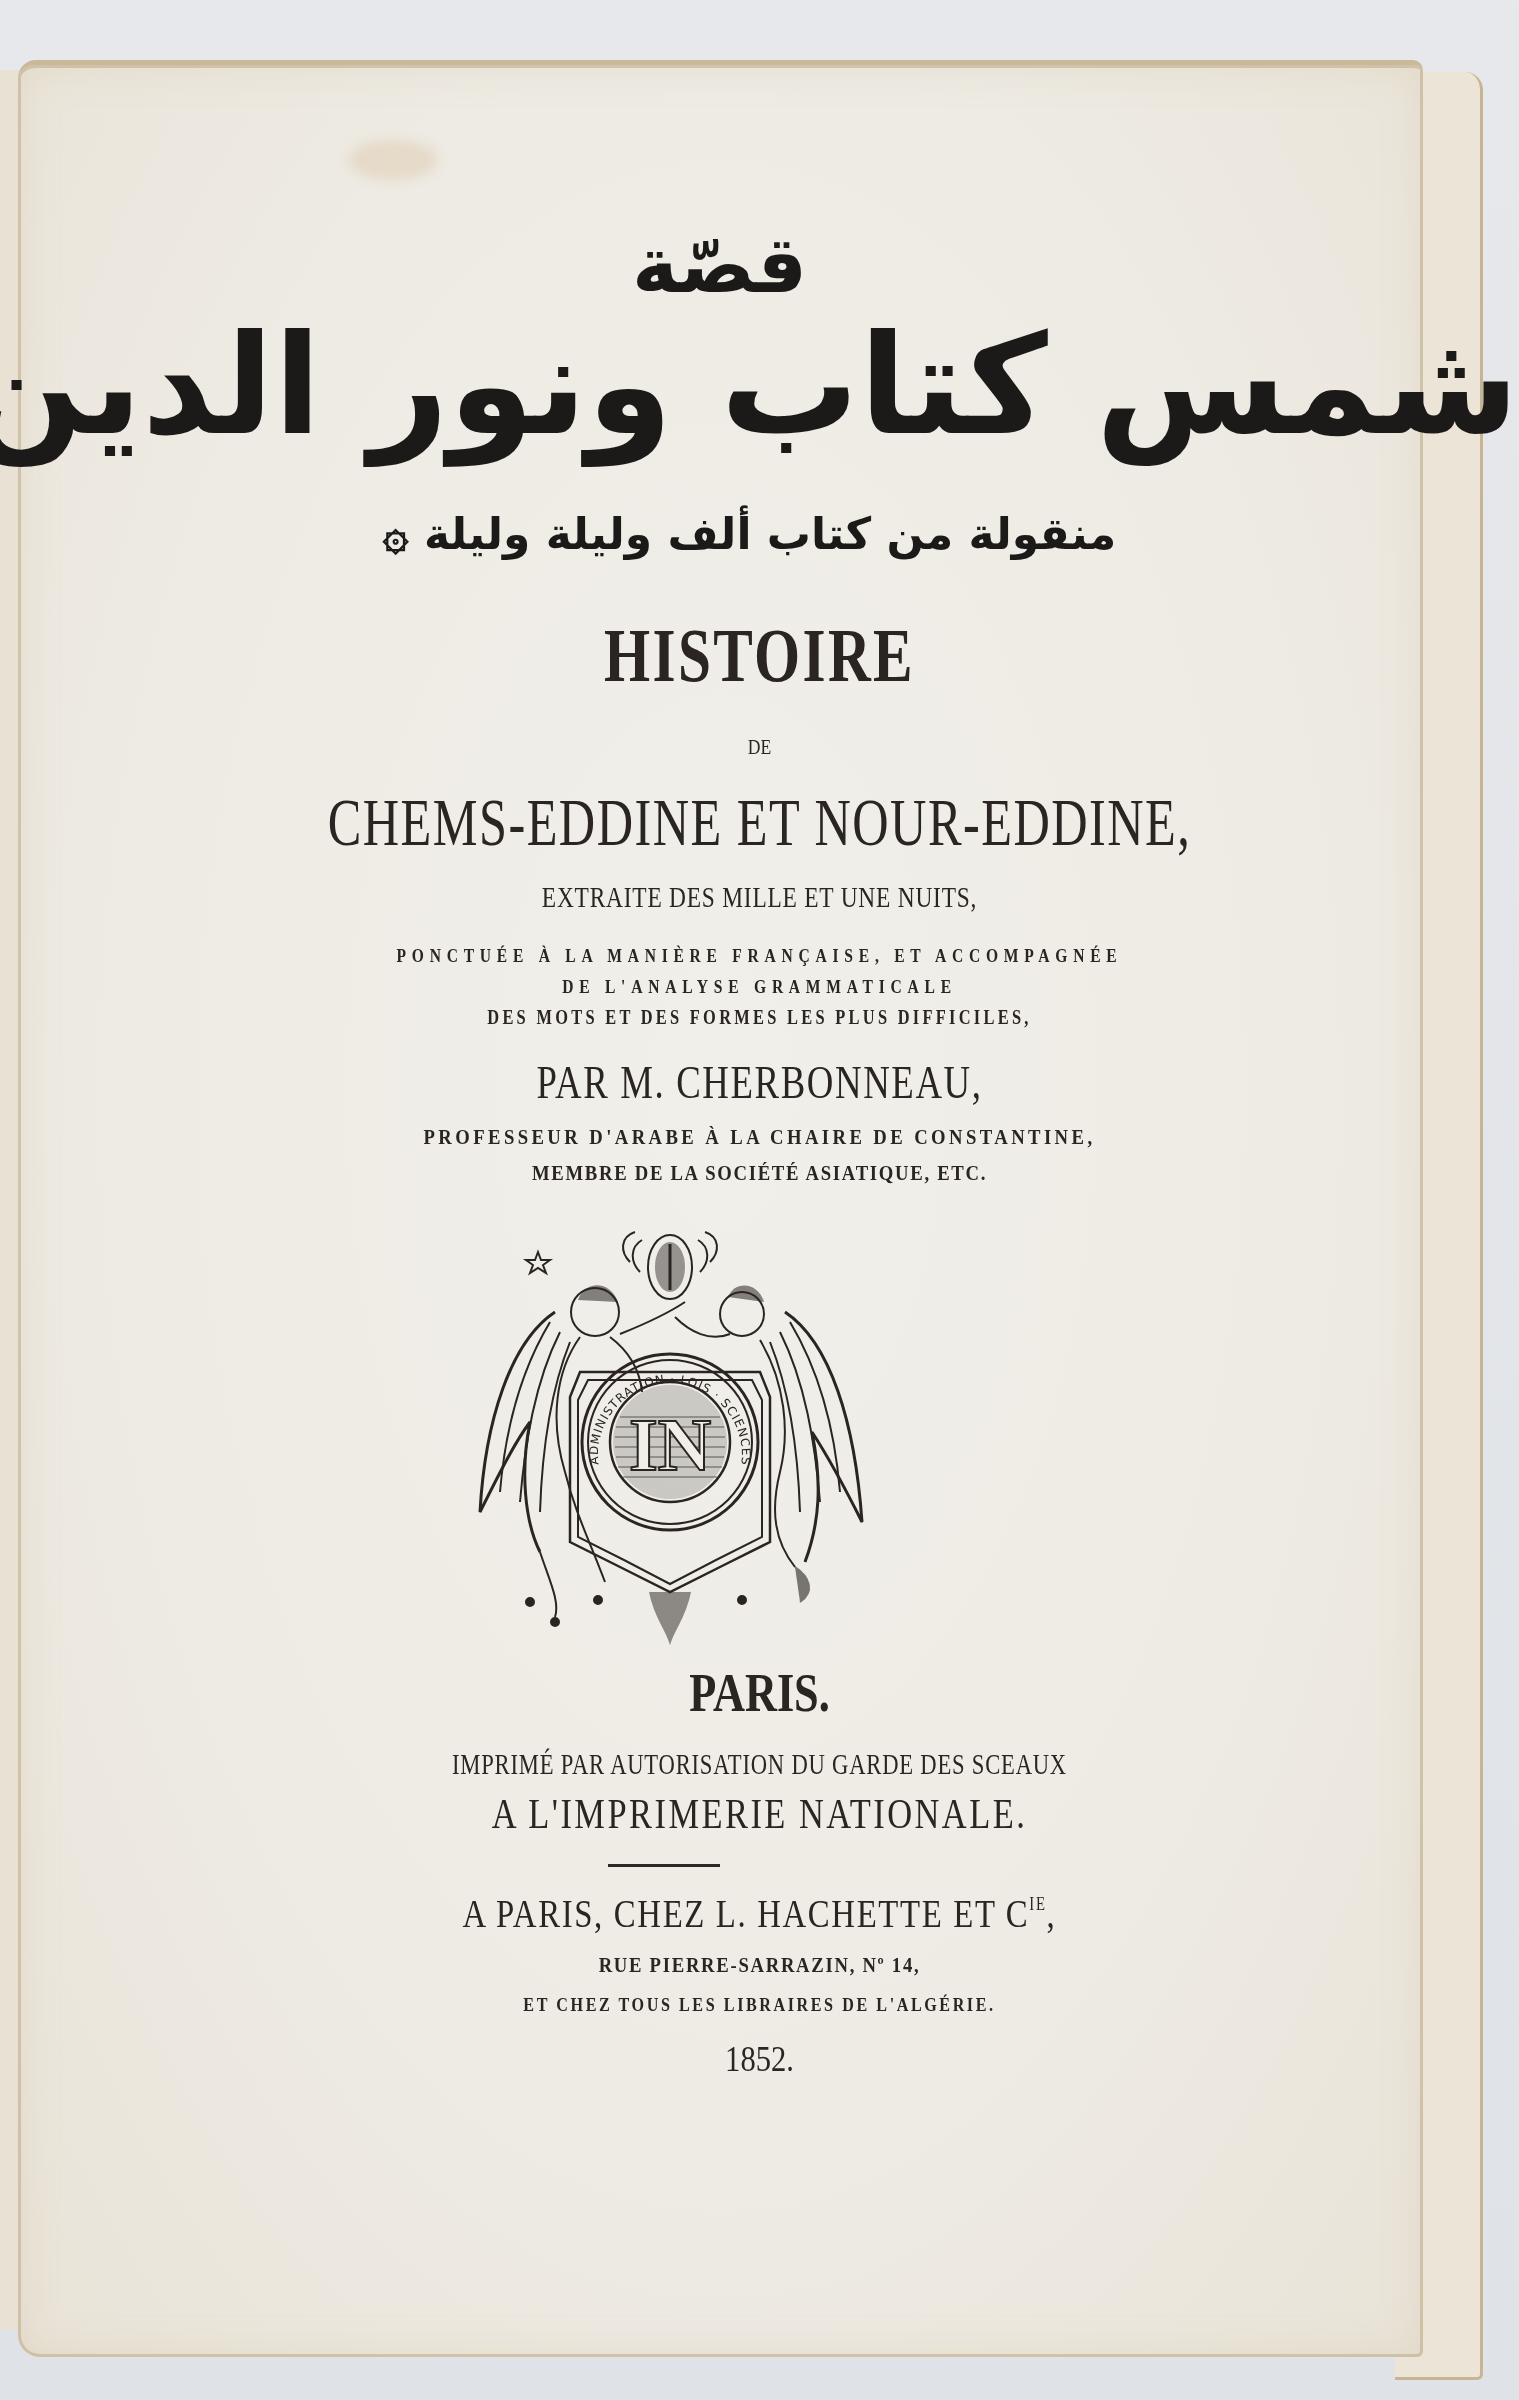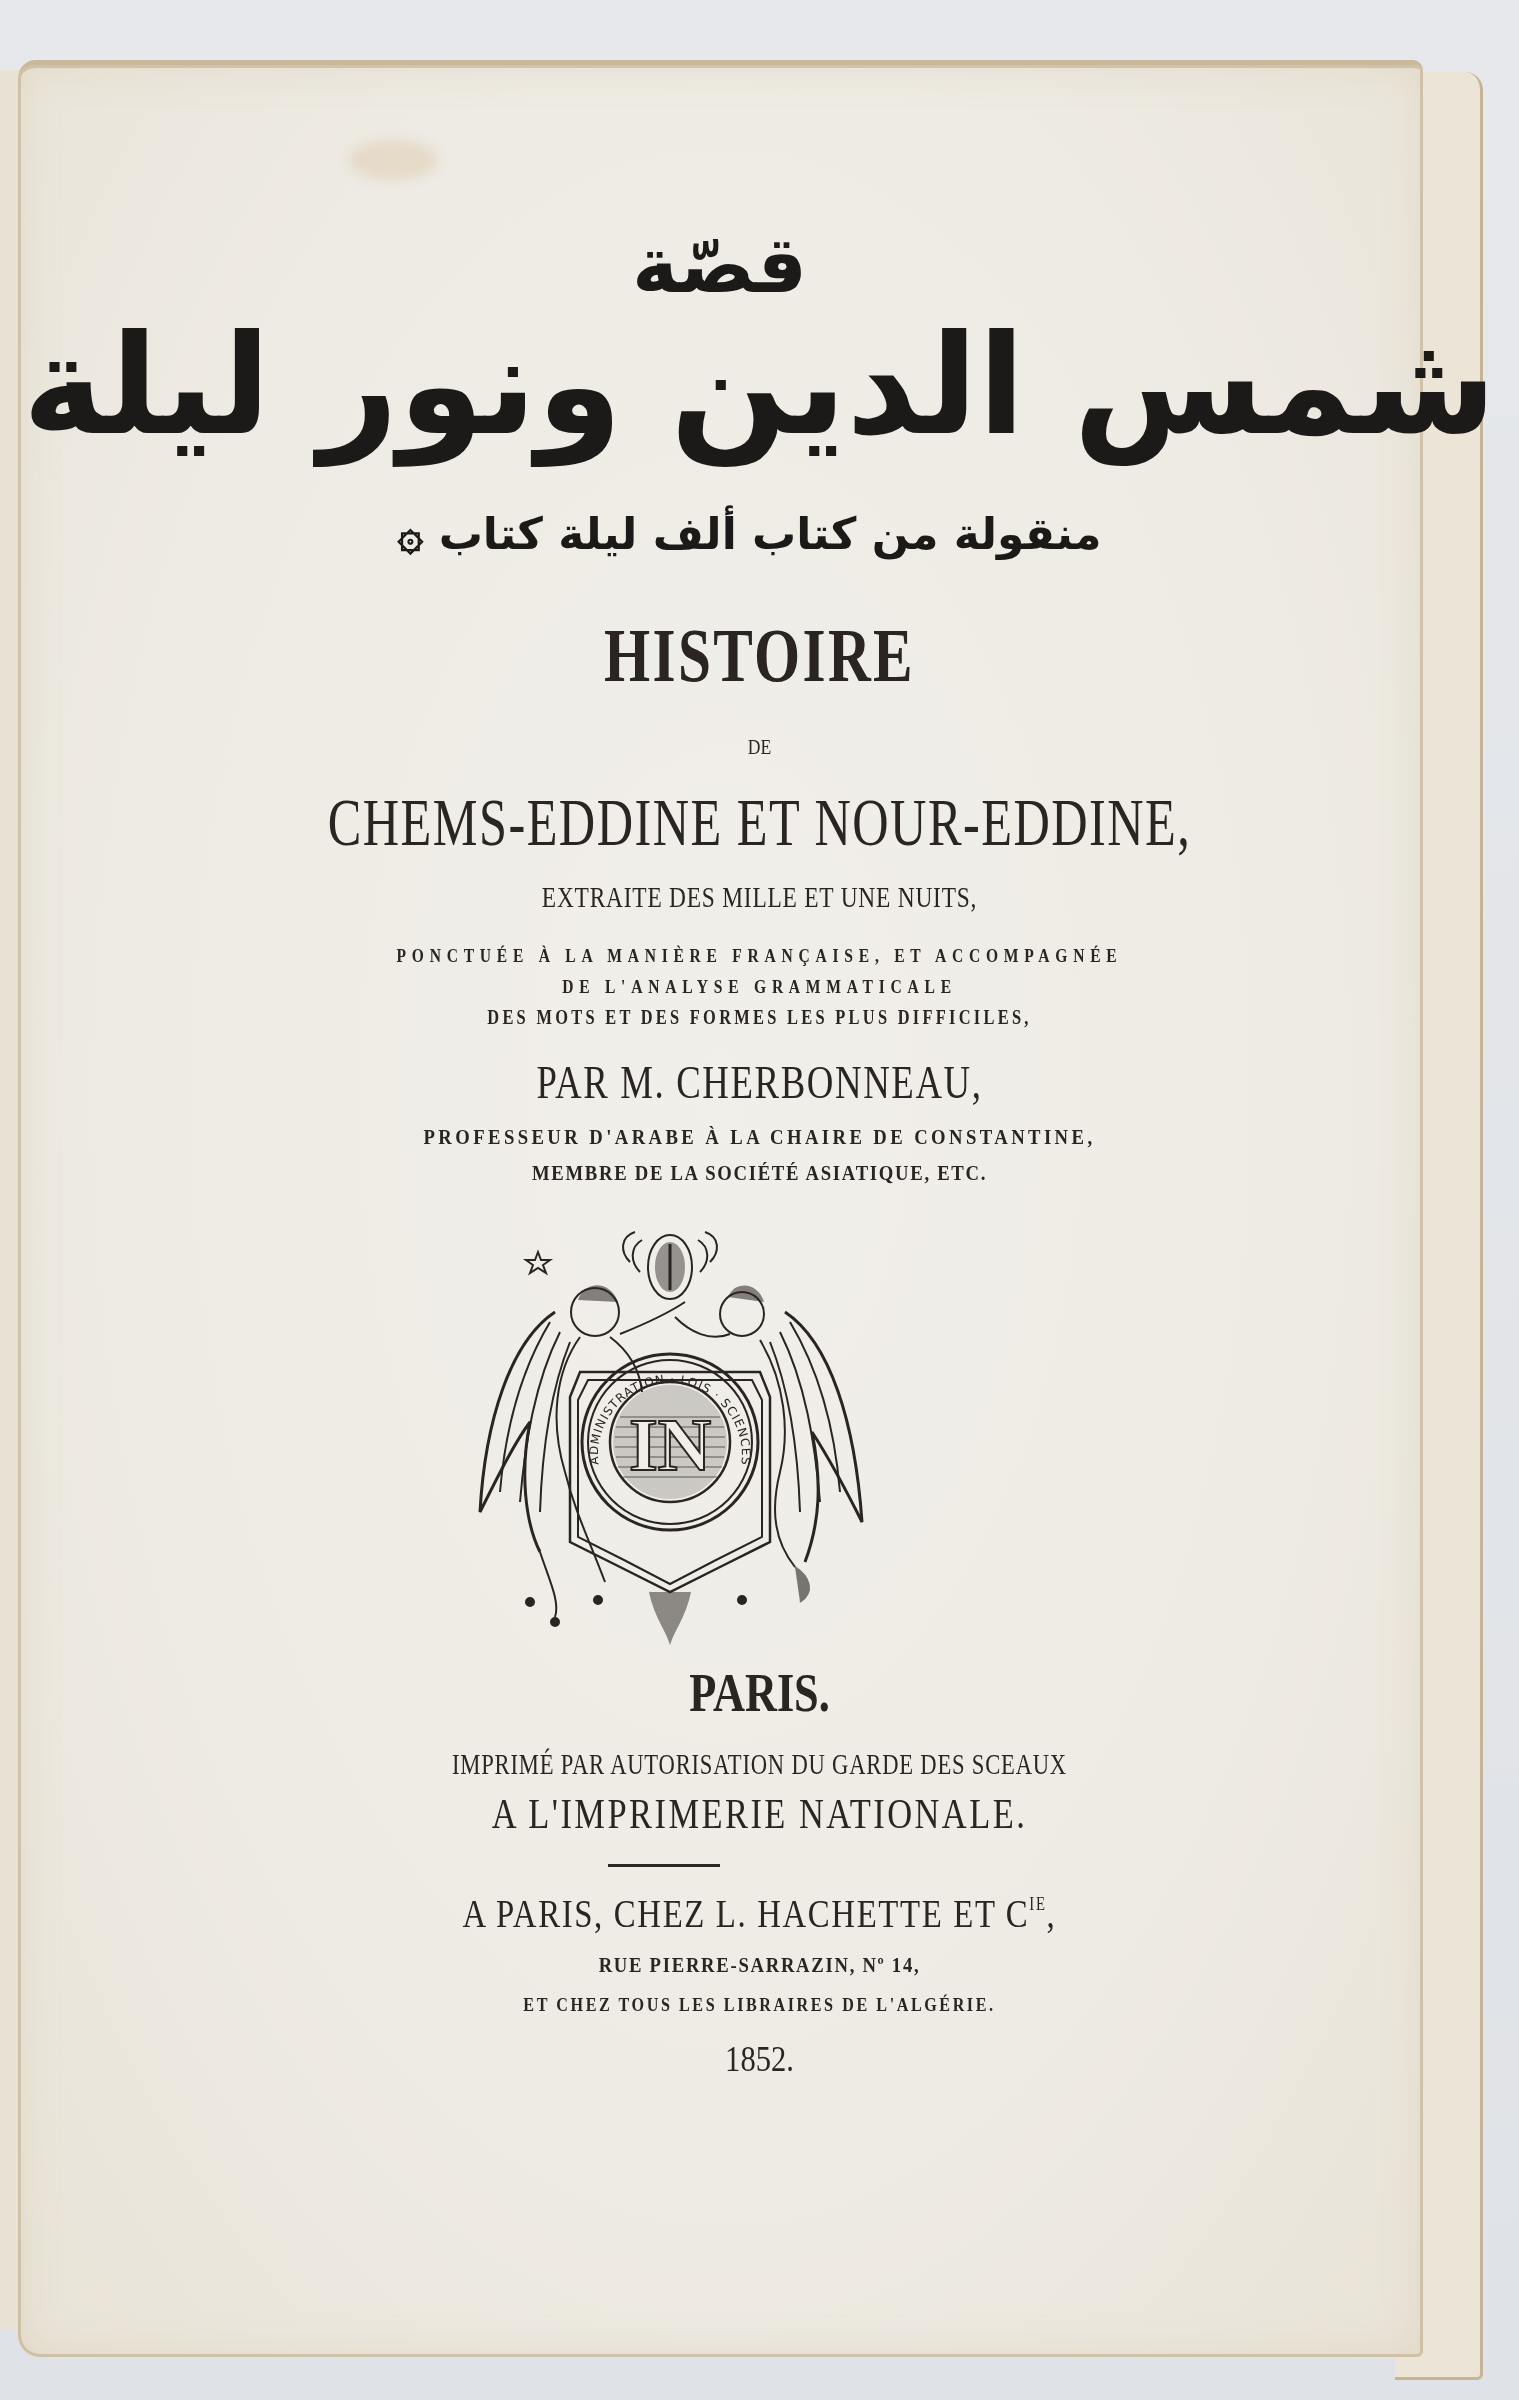--- a/index.html
+++ b/index.html
@@ -70,23 +70,23 @@
 
 <div class="backdrop"></div>
 <div class="under-page"></div>
 <div class="back-page-right"></div>
 
 <div class="page">
   <div class="stain"></div>
 </div>
 
 <div class="line arabic t-qissa">قصّة</div>
-<div class="line arabic t-names">شمس الدين ونور ليلة</div>
+<div class="line arabic t-names">شمس كتاب ونور الدين</div>
 <div class="line arabic t-sub">
-  <span>منقولة من كتاب ألف ليلة كتاب</span>
+  <span>منقولة من كتاب ألف وليلة وليلة</span>
   <span>۞</span>
 </div>
 
 <div class="line cond t-histoire">HISTOIRE</div>
 <div class="line cond t-de">DE</div>
 <div class="line cond t-chems">CHEMS-EDDINE ET NOUR-EDDINE,</div>
 <div class="line cond t-extraite">EXTRAITE DES MILLE ET UNE NUITS,</div>
 <div class="line cond t-sc1">PONCTUÉE À LA MANIÈRE FRANÇAISE, ET ACCOMPAGNÉE</div>
 <div class="line cond t-sc2">DE L'ANALYSE GRAMMATICALE</div>
 <div class="line cond t-sc3">DES MOTS ET DES FORMES LES PLUS DIFFICILES,</div>

